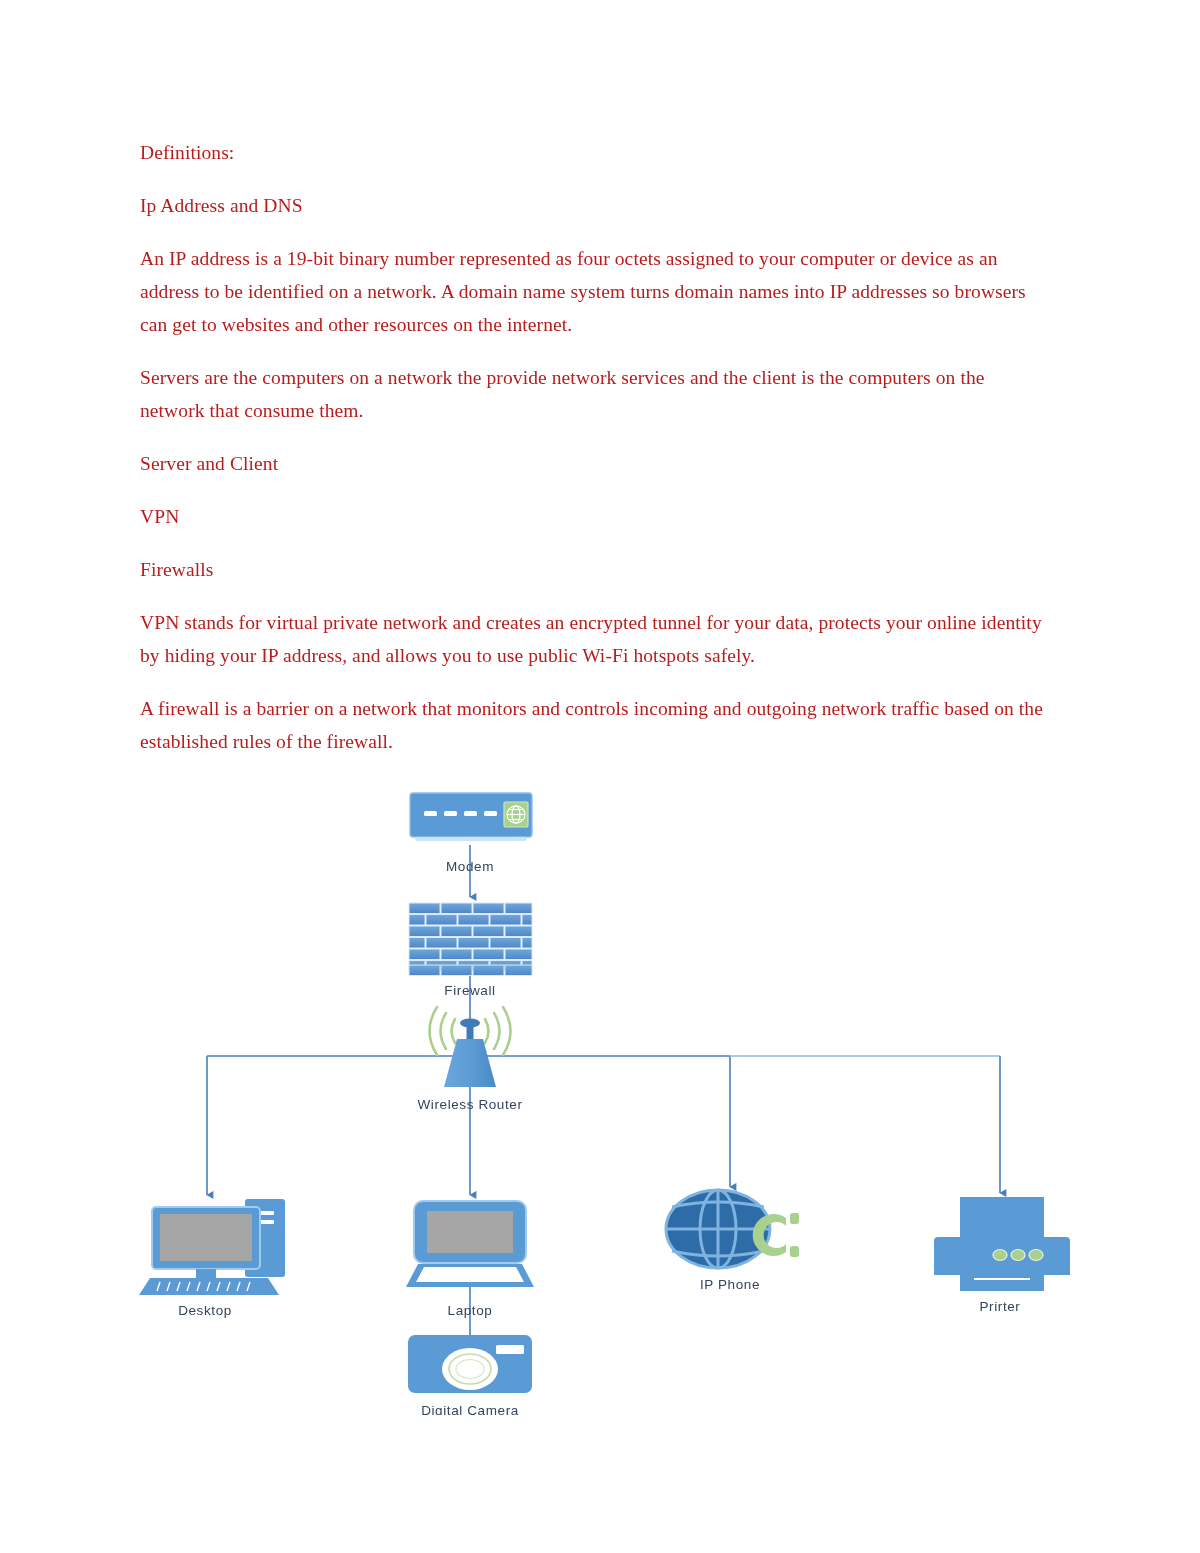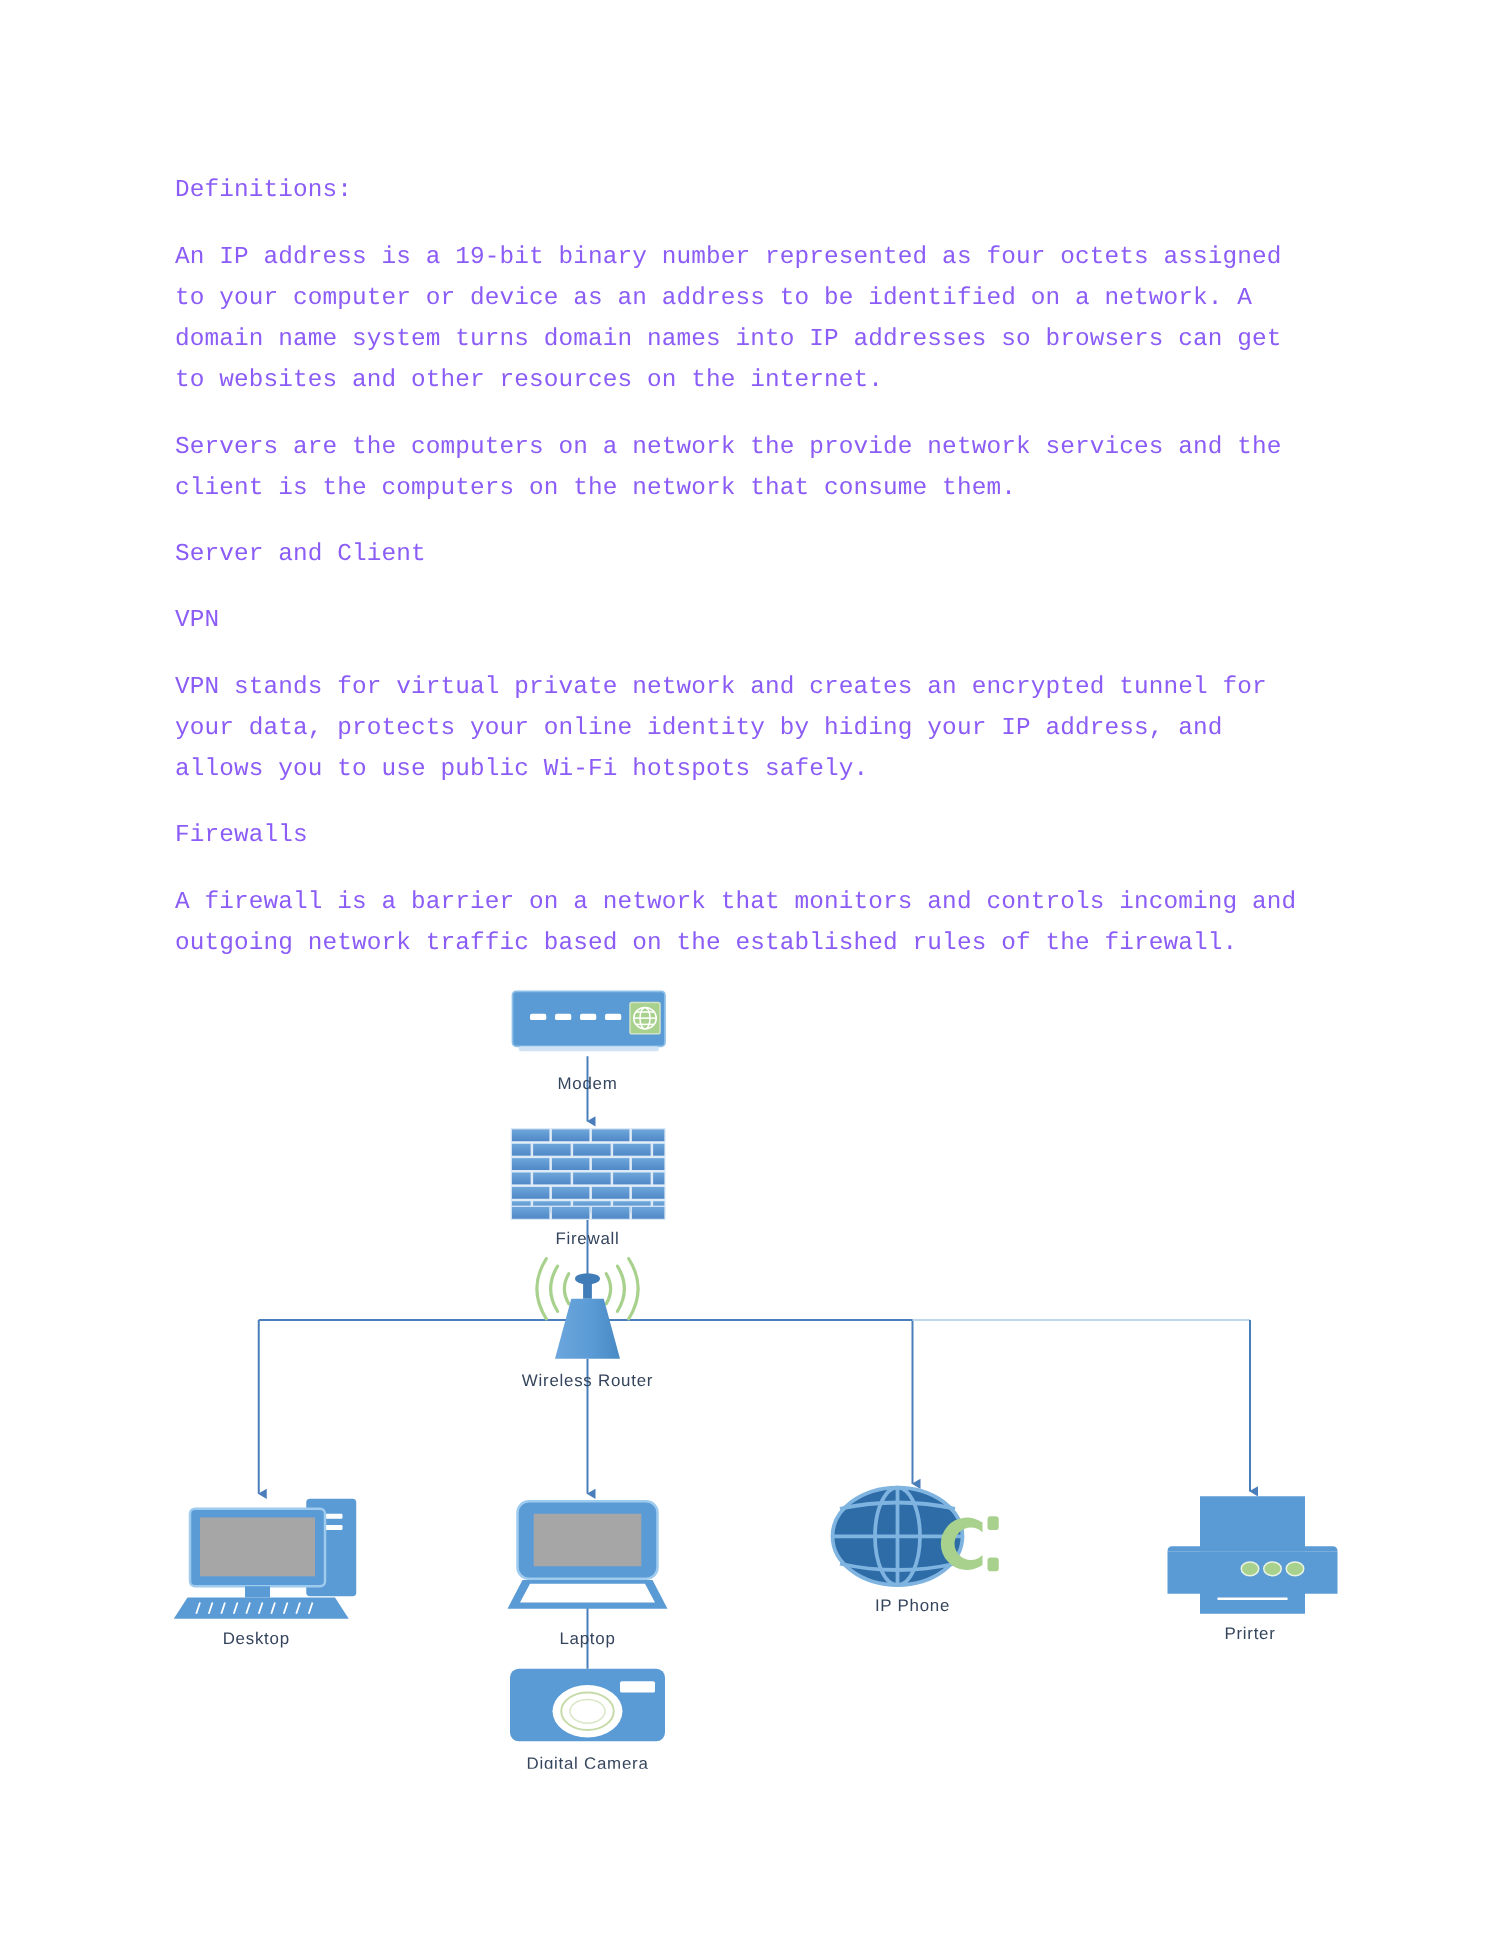--- a/index.html
+++ b/index.html
@@ -17,24 +17,24 @@
     background: #ffffff;
     overflow: hidden;
   }
   .doc-body {
     position: absolute;
     left: 140px;
     top: 136px;
     width: 912px;
   }
   .para {
-    font-family: Liberation Mono, monospace;
+    font-family: Liberation Serif, serif;
     font-size: 19.5px;
     line-height: 33px;
-    color: #8b5cf6;
+    color: #b91c1c;
     margin: 0 0 20px 0;
     letter-spacing: 0.1px;
   }
   .para.heading {
     margin-bottom: 20px;
   }
   .diagram {
     position: absolute;
     left: 0;
     top: 775px;
@@ -53,29 +53,30 @@
   }
 </style>
 </head>
 <body>
 
 <div class="page">
 
   <div class="doc-body">
     <p class="para heading">Definitions:</p>
 
+    <p class="para heading">Ip Address and DNS</p>
     <p class="para">An IP address is a 19-bit binary number represented as four octets assigned to your computer or device as an address to be identified on a network. A domain name system turns domain names into IP addresses so browsers can get to websites and other resources on the internet.</p>
 
     <p class="para">Servers are the computers on a network the provide network services and the client is the computers on the network that consume them.</p>
     <p class="para heading">Server and Client</p>
 
     <p class="para heading">VPN</p>
+    <p class="para heading">Firewalls</p>
+
     <p class="para">VPN stands for virtual private network and creates an encrypted tunnel for your data, protects your online identity by hiding your IP address, and allows you to use public Wi-Fi hotspots safely.</p>
-
-    <p class="para heading">Firewalls</p>
     <p class="para">A firewall is a barrier on a network that monitors and controls incoming and outgoing network traffic based on the established rules of the firewall.</p>
 
   </div>
 
   <div class="diagram">
     <svg width="1200" height="640" viewBox="0 0 1200 640" xmlns="http://www.w3.org/2000/svg">
       <defs>
         <marker id="arrowDown" markerWidth="9" markerHeight="9" refX="4.5" refY="7.6" orient="auto" markerUnits="userSpaceOnUse">
           <path d="M0.4,1.2 L8.6,1.2 L4.5,8.2 Z" fill="#4a7ebb"></path>
         </marker>

